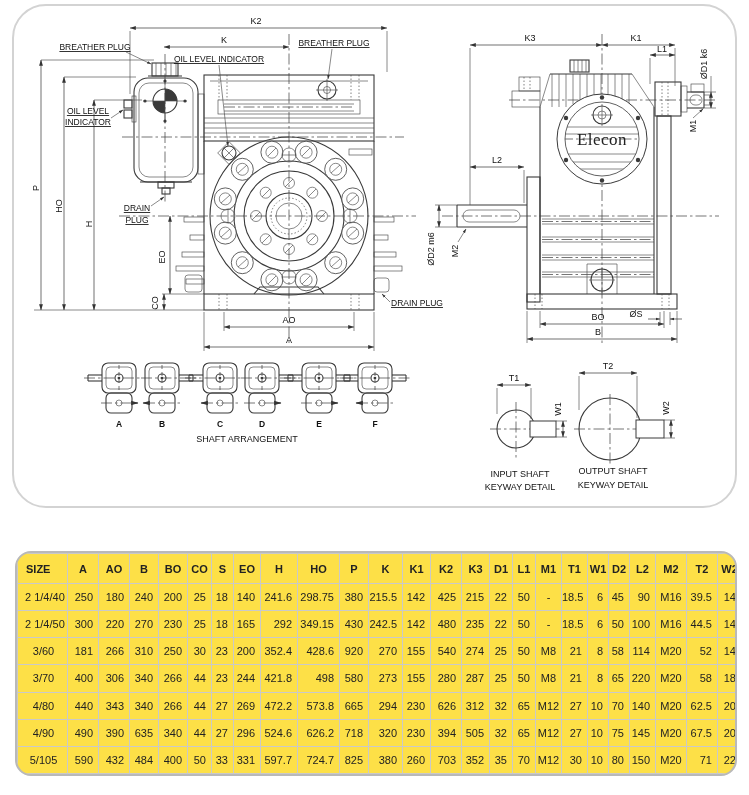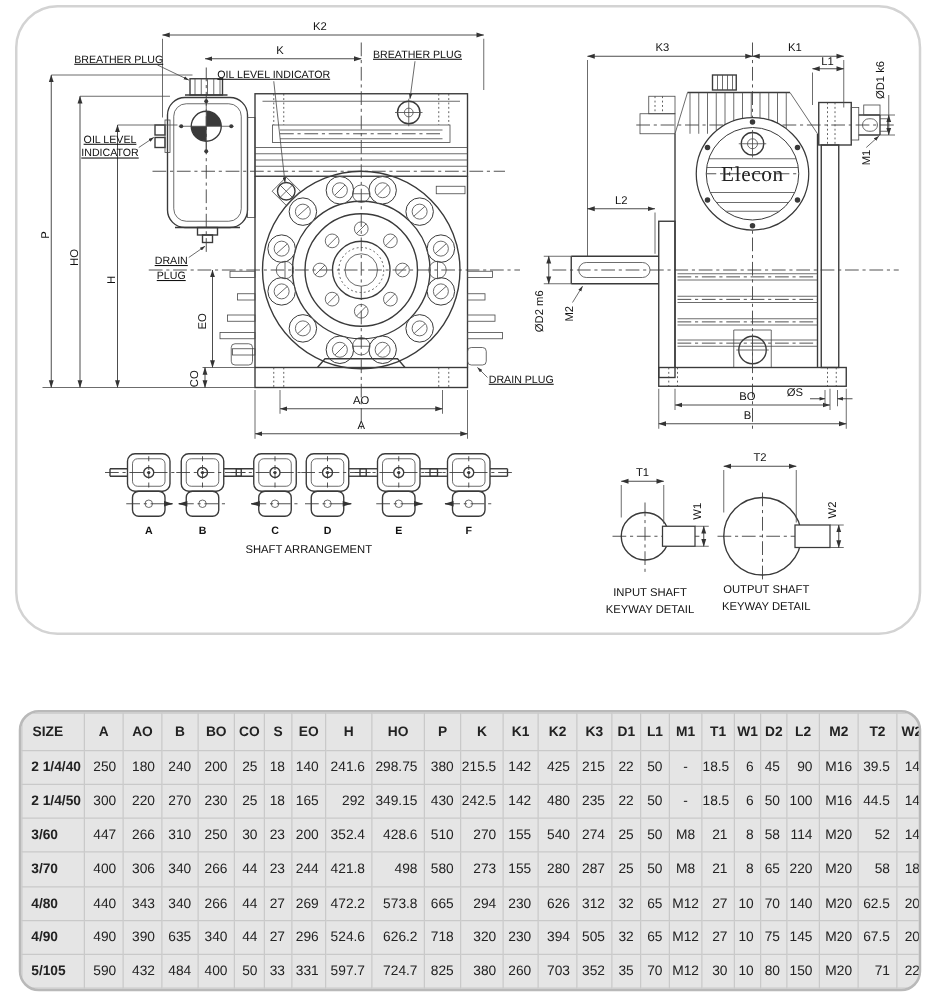--- a/index.html
+++ b/index.html
@@ -20,29 +20,29 @@
   .wfillt { fill:#ffffff; stroke:#3a3a3a; stroke-width:0.8; }
   .blk { fill:#3a3a3a; }
   text { font-family:"Liberation Sans", sans-serif; font-size:8.5px; fill:#111; }
   .dimtxt { font-size:9px; }
   .u { text-decoration:underline; }
   .brand { font-family:"Liberation Serif", serif; font-size:17px; letter-spacing:0.5px; fill:#222; }
   .arrletter { font-size:8.5px; font-weight:bold; }
   .captxt { font-size:9px; }
 
   
-  .table-wrap { position:absolute; left:15px; top:568px; width:718px; height:221px;
-          border:2px solid #b9b9b9; border-radius:16px; overflow:hidden; background:#e5e5e5; }
+  .table-wrap { position:absolute; left:15px; top:551px; width:718px; height:221px;
+          border:2px solid #b9b9b9; border-radius:16px; overflow:hidden; background:#fde047; }
   table { width:100%; height:100%; border-collapse:collapse; table-layout:fixed;
           font-size:11px; color:#222; }
   th,td { border:1px solid #c9c9c9; text-align:right; padding:0 5px 0 0;
           overflow:hidden; white-space:nowrap; }
   th { font-weight:bold; text-align:center; padding:0; height:29px; }
   th.size { text-align:left; padding-left:8px; }
-  td.size { font-weight:bold; text-align:left; padding-left:7px;margin-top:26px; }
+  td.size { font-weight:normal; text-align:center; padding-left:7px;margin-top:26px; }
   td.ctr { text-align:center; padding-right:0; }
 </style>
 </head>
 <body>
 
 <div class="page">
 
   <div class="drawing-panel">
     <svg viewBox="0 0 721 500">
       <defs>
@@ -703,30 +703,30 @@
             <td>18.5</td>
             <td>6</td>
             <td>50</td>
             <td>100</td>
             <td class="ctr">M16</td>
             <td>44.5</td>
             <td>14</td>
           </tr>
           <tr>
             <td class="size">3/60</td>
-            <td>447</td>
+            <td>181</td>
             <td>266</td>
             <td>310</td>
             <td>250</td>
             <td>30</td>
             <td>23</td>
             <td>200</td>
             <td>352.4</td>
             <td>428.6</td>
-            <td>510</td>
+            <td>920</td>
             <td>270</td>
             <td>155</td>
             <td>540</td>
             <td>274</td>
             <td>25</td>
             <td>50</td>
             <td class="ctr">M8</td>
             <td>21</td>
             <td>8</td>
             <td>58</td>

